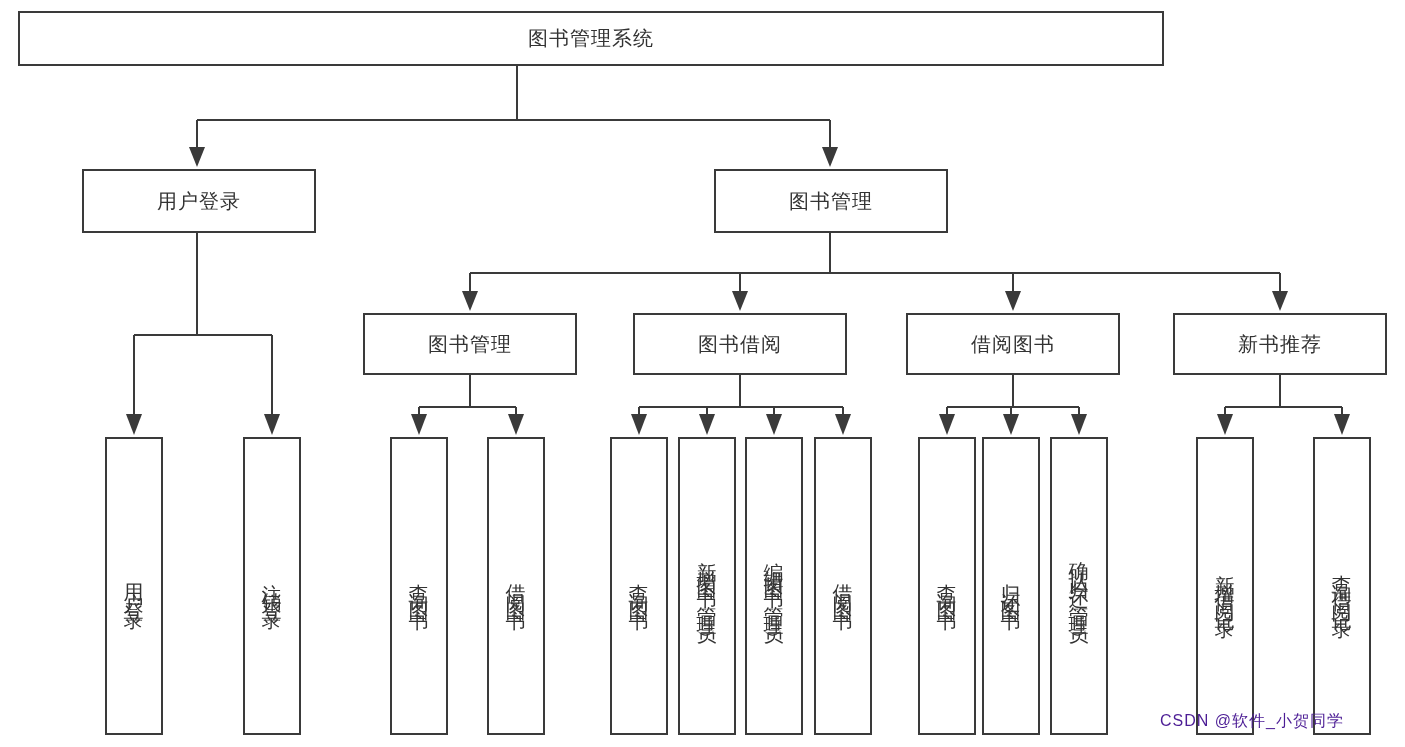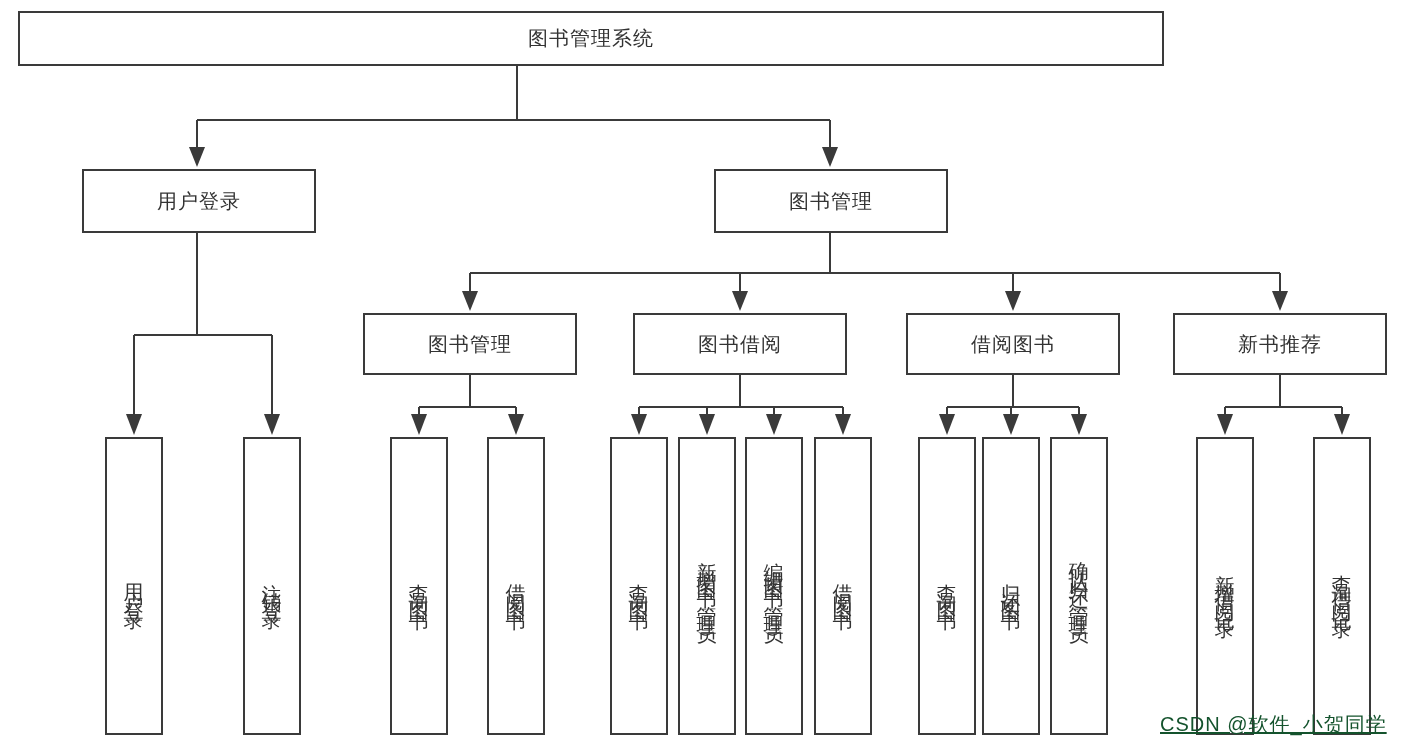--- a/index.html
+++ b/index.html
@@ -42,26 +42,25 @@
     font-size: 20px;
     line-height: 1;
     letter-spacing: 9px;
     white-space: nowrap;
     color: #333333;
   }
   .watermark {
     position: absolute;
     left: 1160px;
     top: 711px;
-    font-size: 20px;
-    color: #14532d;
+    font-size: 16px;
+    color: #4c1d95;
     letter-spacing: 1px;
     z-index: 5;
     white-space: nowrap;
-    text-decoration: underline;
   }
 </style>
 </head>
 <body>
 
 <div class="stage">
 
   <svg class="wires" viewBox="0 0 1405 747" aria-hidden="true">
     <path fill="none" stroke="#3a3a3a" stroke-width="2" d="
       M517 66 V120 M197 120 H830

